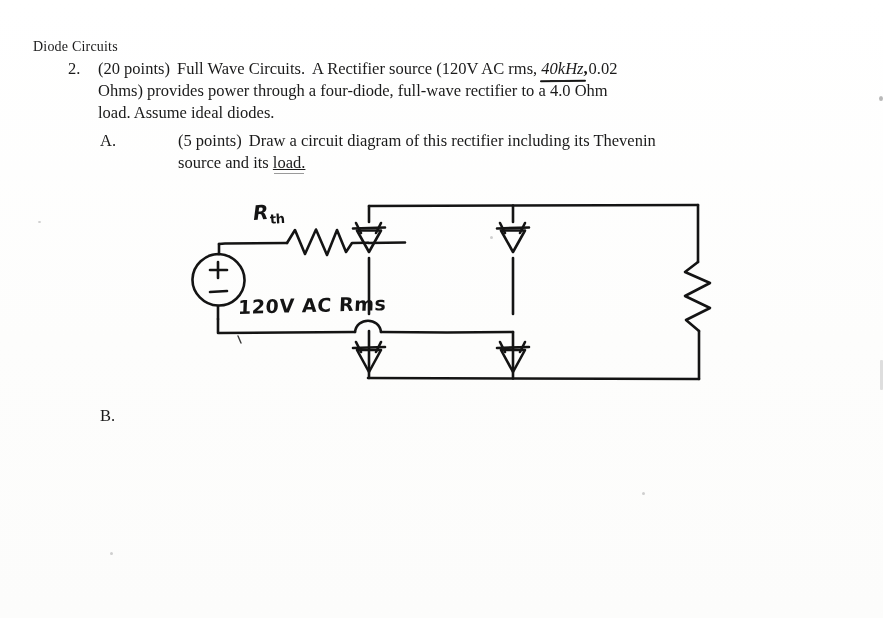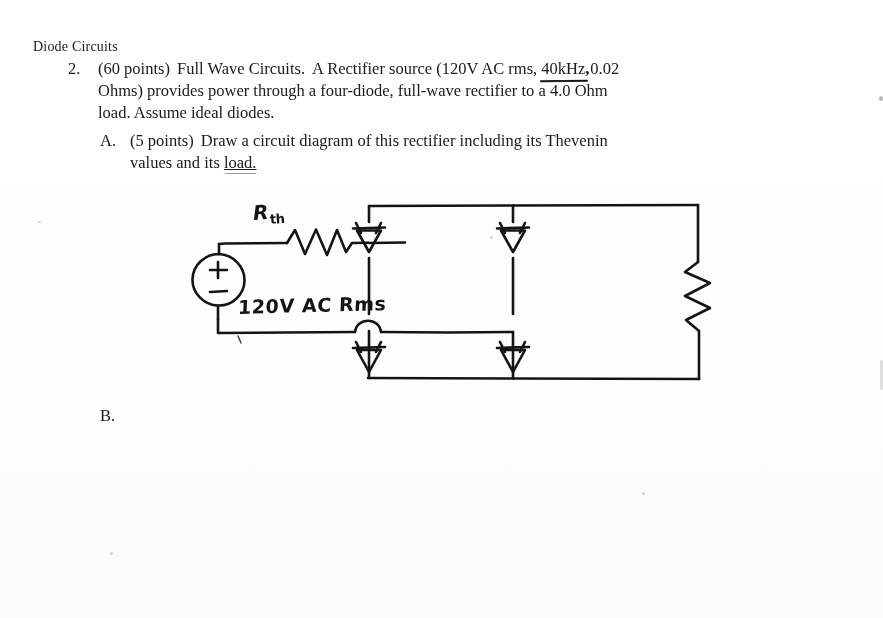--- a/index.html
+++ b/index.html
@@ -56,20 +56,21 @@
     font-size: 16.5px;
     line-height: 22px;
     width: 730px;
   }
   .q-line { white-space: nowrap; }
   .gap-wide { display: inline-block; width: 7px; }
 
   .underline-hand {
     position: relative;
     display: inline-block;
+    font-style: italic;
   }
   .underline-hand::after {
     content: "";
     position: absolute;
     left: -1px;
     right: -3px;
     bottom: -2px;
     height: 2.4px;
     background: #141414;
     border-radius: 1px;
@@ -106,20 +107,21 @@
   .sub-letter {
     width: 30px;
     flex: none;
     font-size: 16.5px;
     line-height: 22px;
   }
   .sub-body {
     font-size: 16.5px;
     line-height: 22px;
     width: 720px;
+    margin-left: 48px;
   }
   #partA { left: 100px; top: 130px; }
   #partB { left: 100px; top: 405px; }
 
   .underline-faint {
     position: relative;
     display: inline-block;
     text-decoration: underline;
   }
   .underline-faint::after {
@@ -182,33 +184,33 @@
 <body>
 
 <div class="page-surface"></div>
 
 <div class="doc-title">Diode Circuits</div>
 
 <div class="q-block">
   <div class="q-row">
     <div class="q-num">2.</div>
     <div class="q-body">
-      <div class="q-line"><span>(60 points)</span><span class="gap-wide"></span><span>Full Wave Circuits.</span><span class="gap-wide"></span><span>A Rectifier source (120V AC rms,</span> <span class="underline-hand">40kHz</span><span class="hand-comma">,</span><span>0.02</span></div>
+      <div class="q-line"><span>(20 points)</span><span class="gap-wide"></span><span>Full Wave Circuits.</span><span class="gap-wide"></span><span>A Rectifier source (120V AC rms,</span> <span class="underline-hand">40kHz</span><span class="hand-comma">,</span><span>0.02</span></div>
       <div class="q-line"><span>Ohms) provides power through a four-diode, full-wave rectifier to a</span> <span class="overbar-hand">4.0</span> <span>Ohm</span></div>
       <div class="q-line">load.  Assume ideal diodes.</div>
     </div>
   </div>
 </div>
 
 <div class="sub-block" id="partA">
   <div class="sub-row">
     <div class="sub-letter">A.</div>
     <div class="sub-body">
       <div class="q-line"><span>(5 points)</span><span class="gap-wide"></span><span>Draw a circuit diagram of this rectifier including its Thevenin</span></div>
-      <div class="q-line"><span>values and its</span> <span class="underline-faint">load.</span></div>
+      <div class="q-line"><span>source and its</span> <span class="underline-faint">load.</span></div>
     </div>
   </div>
 </div>
 
 <div class="circuit-wrap">
 
   <svg width="580" height="215" viewBox="0 0 580 215">
     <g fill="none" stroke="#141414" stroke-width="2.6" stroke-linecap="round" stroke-linejoin="round">
 
       <path d="M 54,68 C 40,68 28,79 27.5,93 C 27,107 39,119 53,119.5

